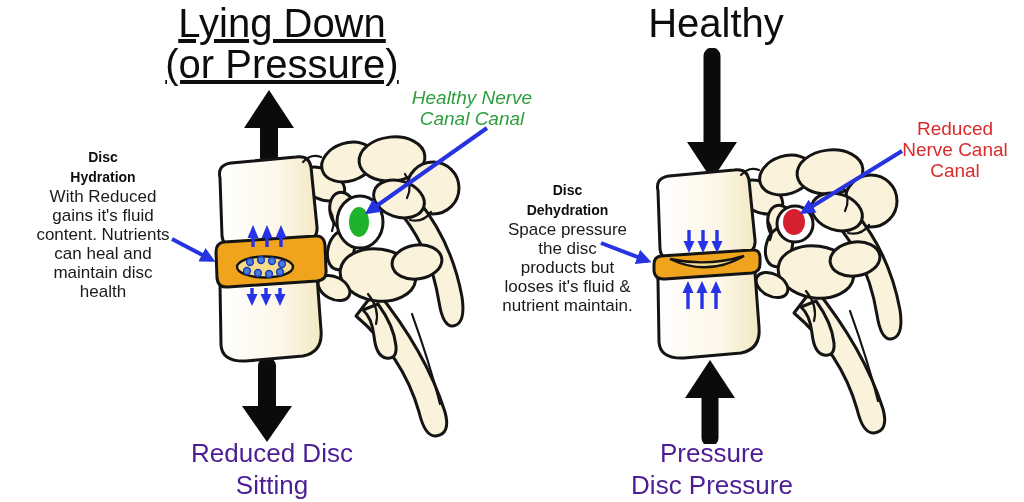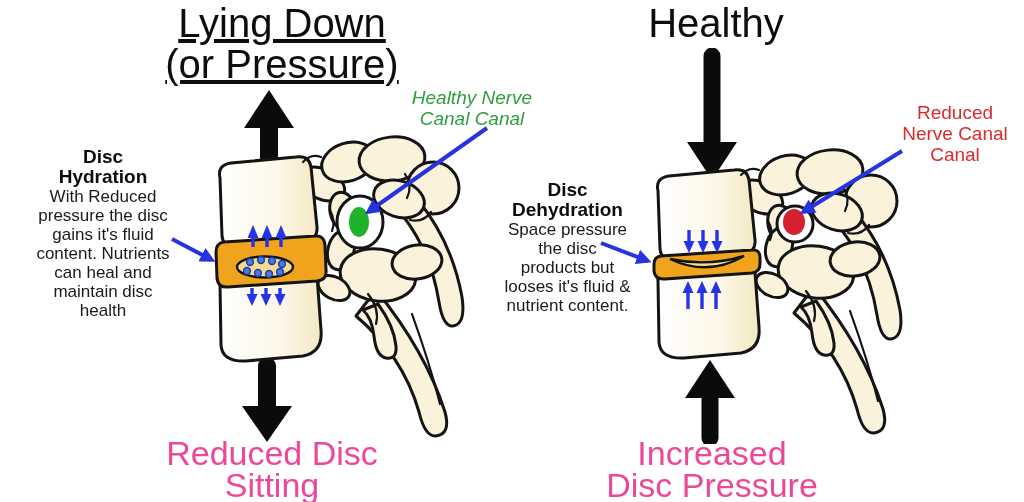--- a/index.html
+++ b/index.html
@@ -2,23 +2,23 @@
 <html><head>
 <meta charset="utf-8">
 <style>
   html,body{margin:0;padding:0;background:#ffffff;}
   .canvas{
     position:relative;width:1024px;height:502px;background:#ffffff;overflow:hidden;
     font-family:"Liberation Sans", sans-serif;color:#111;
   }
   .abs{position:absolute;}
   .title{font-size:40px;line-height:41px;text-align:center;color:#0d0d0d;}
-  .pressure-label{font-size:34px;line-height:32px;text-align:center;color:#ec4899;}
+  .pressure-label{font-size:26px;line-height:32px;text-align:center;color:#4c1d95;}
   .note{font-size:17px;line-height:19px;text-align:center;color:#1a1a1a;}
-  .note-title{font-weight:bold;font-size:19px;line-height:20px;color:#0d0d0d;}
+  .note-title{font-weight:bold;font-size:14px;line-height:20px;color:#0d0d0d;}
   .canal-label{font-size:19px;line-height:21px;text-align:center;font-weight:400;}
   .green-text{color:#2e9e3e;font-style:italic;}
   .red-text{color:#d92b2b;}
   svg{display:block;}
   .overlay{pointer-events:none;}
 </style>
 </head>
 <body>
 
 <div class="canvas">
@@ -45,54 +45,53 @@
   </svg>
   <svg class="abs" style="left:682px;top:356px;" width="56" height="88" viewBox="0 0 56 88">
     <polygon points="28,4 53,42 3,42" fill="#0b0b0b"></polygon>
     <line x1="28" y1="40" x2="28" y2="82" stroke="#0b0b0b" stroke-width="17" stroke-linecap="round"></line>
   </svg>
 
   <div class="abs note" style="left:14px;top:147px;width:178px;">
     <div class="note-title">Disc</div>
     <div class="note-title">Hydration</div>
     <div>With Reduced</div>
-    <div>pressure the disc</div>
     <div>gains it's fluid</div>
     <div>content. Nutrients</div>
     <div>can heal and</div>
     <div>maintain disc</div>
     <div>health</div>
   </div>
 
   <div class="abs note" style="left:480px;top:180px;width:175px;">
     <div class="note-title">Disc</div>
     <div class="note-title">Dehydration</div>
     <div>Space pressure</div>
     <div>the disc</div>
     <div>products but</div>
     <div>looses it's fluid &amp;</div>
-    <div>nutrient content.</div>
+    <div>nutrient maintain.</div>
   </div>
 
   <div class="abs canal-label green-text" style="left:392px;top:87px;width:160px;">
     <div>Healthy Nerve</div>
     <div>Canal Canal</div>
   </div>
-  <div class="abs canal-label red-text" style="left:886px;top:102px;width:138px;">
+  <div class="abs canal-label red-text" style="left:886px;top:118px;width:138px;">
     <div>Reduced</div>
     <div>Nerve Canal</div>
     <div>Canal</div>
   </div>
 
   <div class="abs pressure-label" style="left:122px;top:437px;width:300px;">
     <div>Reduced Disc</div>
     <div>Sitting</div>
   </div>
   <div class="abs pressure-label" style="left:562px;top:437px;width:300px;">
-    <div>Increased</div>
+    <div>Pressure</div>
     <div>Disc Pressure</div>
   </div>
 
   <svg class="abs" style="left:200px;top:112px;" width="270" height="335" viewBox="0 0 270 335">
     <defs>
       <linearGradient id="boneGradL" x1="0" y1="0" x2="1" y2="0">
         <stop offset="0" stop-color="#ffffff"></stop>
           <stop offset="0.6" stop-color="#fcf7e8"></stop>
           <stop offset="1" stop-color="#f4e9c4"></stop>
       </linearGradient>

